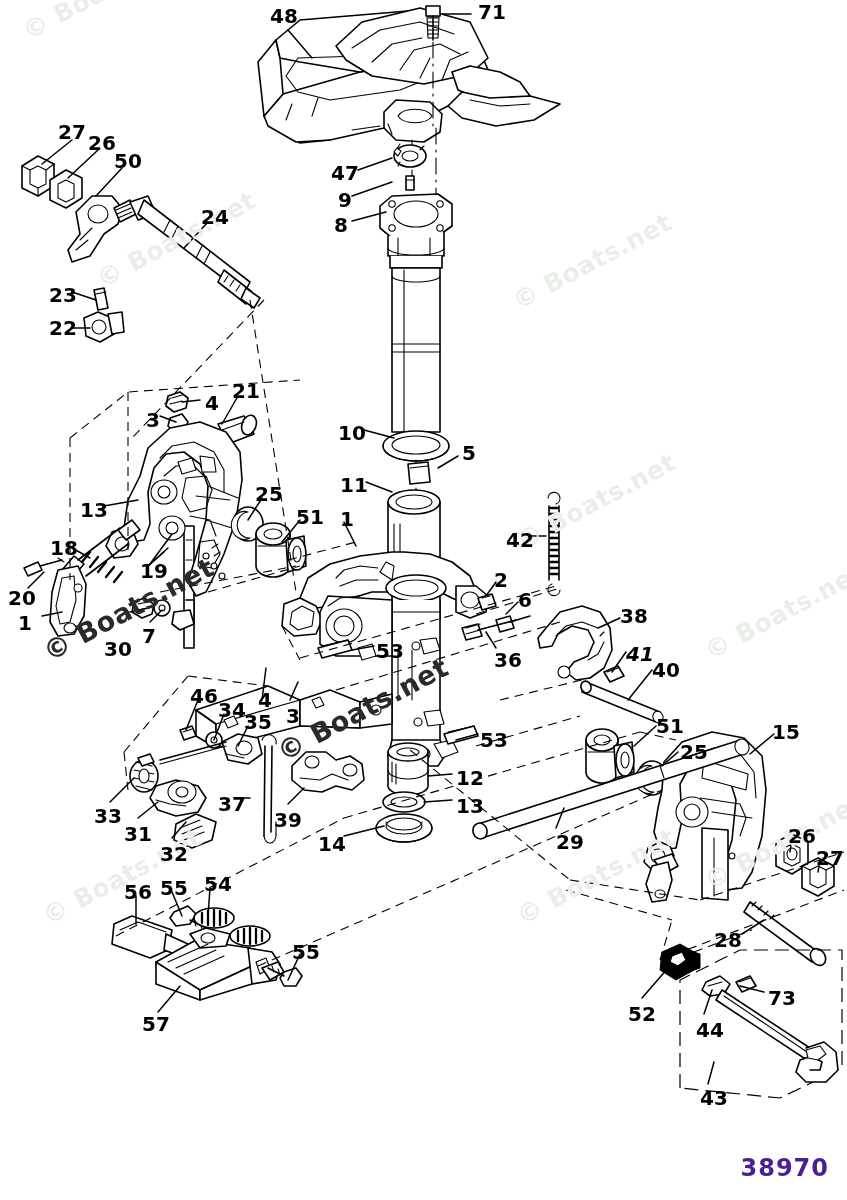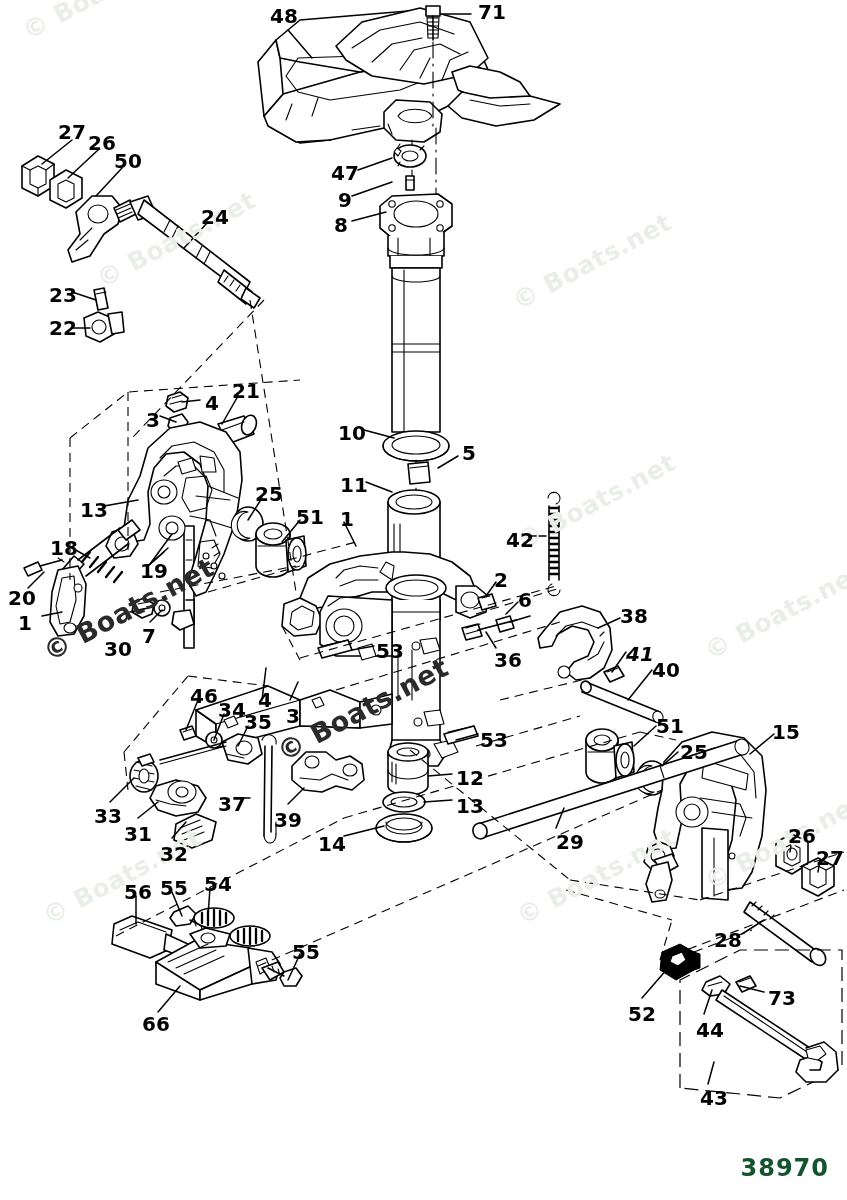--- a/index.html
+++ b/index.html
@@ -55,21 +55,21 @@
 
   
   #drawing-number {
     position: absolute;
     right: 18px;
     bottom: 18px;
     font-family: "DejaVu Sans", sans-serif;
     font-weight: bold;
     font-size: 24px;
     letter-spacing: 1px;
-    color: #14532d;
+    color: #4c1d95;
     margin-left: 14px;
   }
 </style>
 </head>
 <body>
 
 <div id="page">
 
   <svg id="art" viewBox="0 0 847 1200">
     <defs>
@@ -807,21 +807,21 @@
       <div class="cal" style="left: 160px; top: 844px;">32</div>
       <div class="cal" style="left: 218px; top: 794px;">37</div>
       <div class="cal" style="left: 274px; top: 810px;">39</div>
       <div class="cal" style="left: 456px; top: 768px;">12</div>
       <div class="cal" style="left: 456px; top: 796px;">13</div>
       <div class="cal" style="left: 318px; top: 834px;">14</div>
       <div class="cal" style="left: 124px; top: 882px;">56</div>
       <div class="cal" style="left: 160px; top: 878px;">55</div>
       <div class="cal" style="left: 204px; top: 874px;">54</div>
       <div class="cal" style="left: 292px; top: 942px;">55</div>
-      <div class="cal" style="left: 142px; top: 1014px;">66</div>
+      <div class="cal" style="left: 142px; top: 1014px;">57</div>
       <div class="cal" style="left: 714px; top: 930px;">28</div>
       <div class="cal" style="left: 628px; top: 1004px;">52</div>
       <div class="cal" style="left: 696px; top: 1020px;">44</div>
       <div class="cal" style="left: 768px; top: 988px;">73</div>
       <div class="cal" style="left: 700px; top: 1088px;">43</div>
     </div>
 
   <div id="drawing-number">38970</div>
 
 </div>

